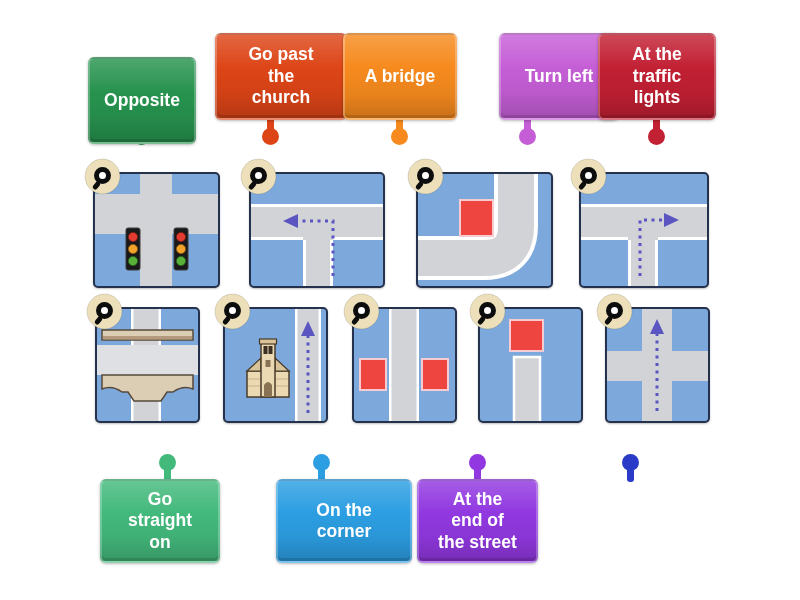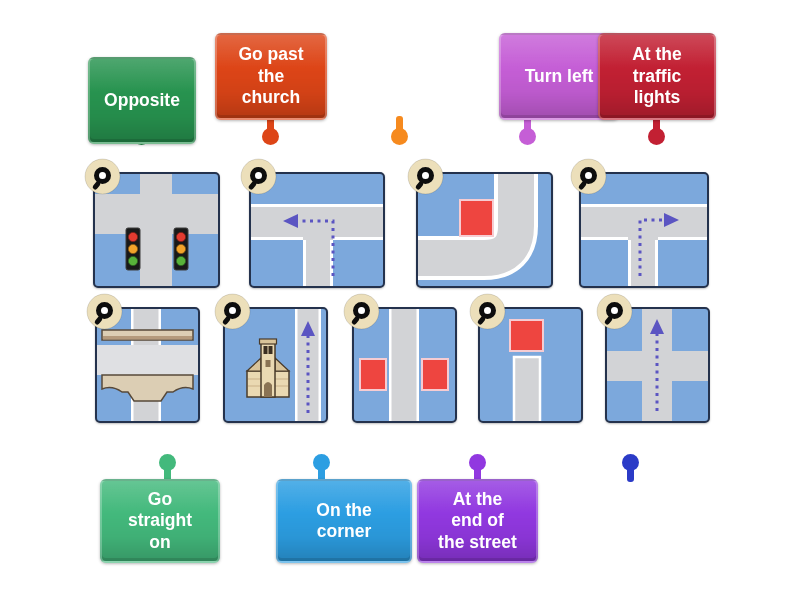--- a/index.html
+++ b/index.html
@@ -52,26 +52,27 @@
 <body>
 
 <div class="page">
 
   <div class="rod" style="left: 138px; top: 116px; height: 16px; background-color: rgb(39, 147, 79);"></div>
   <div class="dot" style="left: 133px; top: 128px; background-color: rgb(39, 147, 79);"></div>
   <div class="card" style="left: 88px; top: 33px; width: 108px; height: 87px; background-color: rgb(39, 147, 79); margin-top: 24px;">Opposite</div>
 
   <div class="rod" style="left: 267px; top: 116px; height: 16px; background-color: rgb(221, 69, 23);"></div>
   <div class="dot" style="left: 262px; top: 128px; background-color: rgb(221, 69, 23);"></div>
-  <div class="card" style="left: 215px; top: 33px; width: 112px; height: 87px; background-color: rgb(221, 69, 23); text-align: center;">Go past
+  <div class="card" style="left: 215px; top: 33px; width: 132px; height: 87px; background-color: rgb(221, 69, 23); text-align: center;">Go past
 the
 church</div>
 
   <div class="rod" style="left: 396px; top: 116px; height: 16px; background-color: rgb(246, 138, 30);"></div>
   <div class="dot" style="left: 391px; top: 128px; background-color: rgb(246, 138, 30);"></div>
+  <div class="card" style="left: 343px; top: 33px; width: 114px; height: 87px; background-color: rgb(246, 138, 30);">A bridge</div>
 
   <div class="rod" style="left: 524px; top: 116px; height: 16px; background-color: rgb(197, 94, 214);"></div>
   <div class="dot" style="left: 519px; top: 128px; background-color: rgb(197, 94, 214);"></div>
   <div class="card" style="left: 468px; top: 33px; width: 120px; height: 87px; background-color: rgb(197, 94, 214); margin-left: 31px;">Turn left</div>
 
   <div class="rod" style="left: 653px; top: 116px; height: 16px; background-color: rgb(194, 32, 51);"></div>
   <div class="dot" style="left: 648px; top: 128px; background-color: rgb(194, 32, 51);"></div>
   <div class="card" style="left: 598px; top: 33px; width: 118px; height: 87px; background-color: rgb(194, 32, 51);">At the
 traffic
 lights</div>

